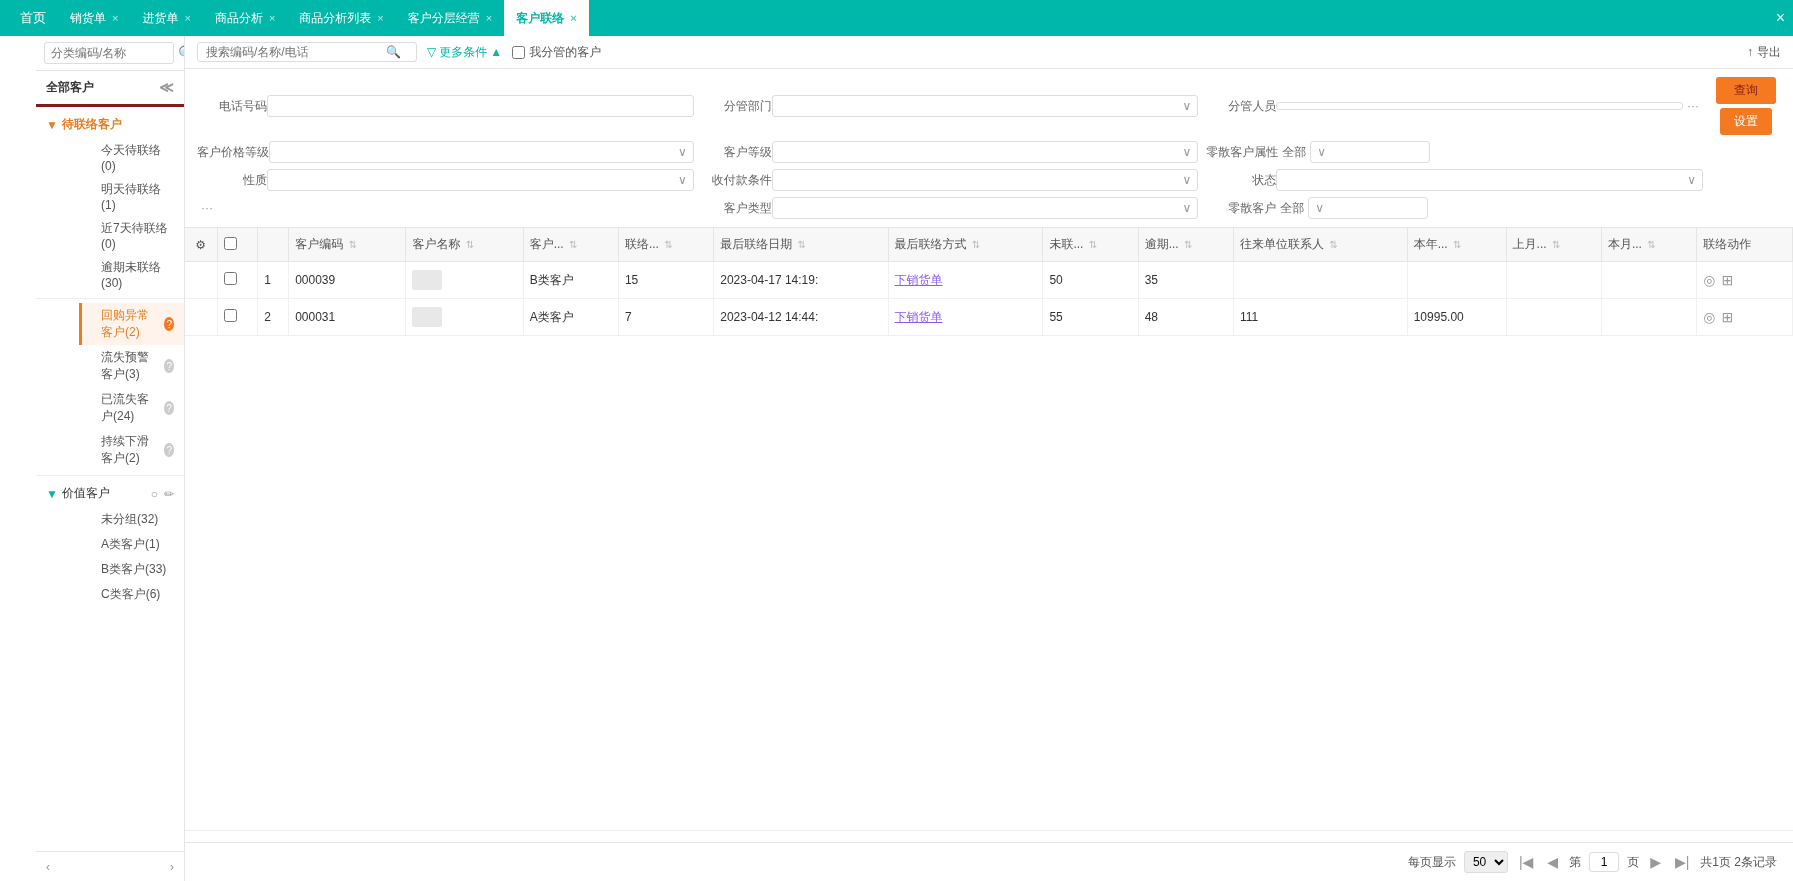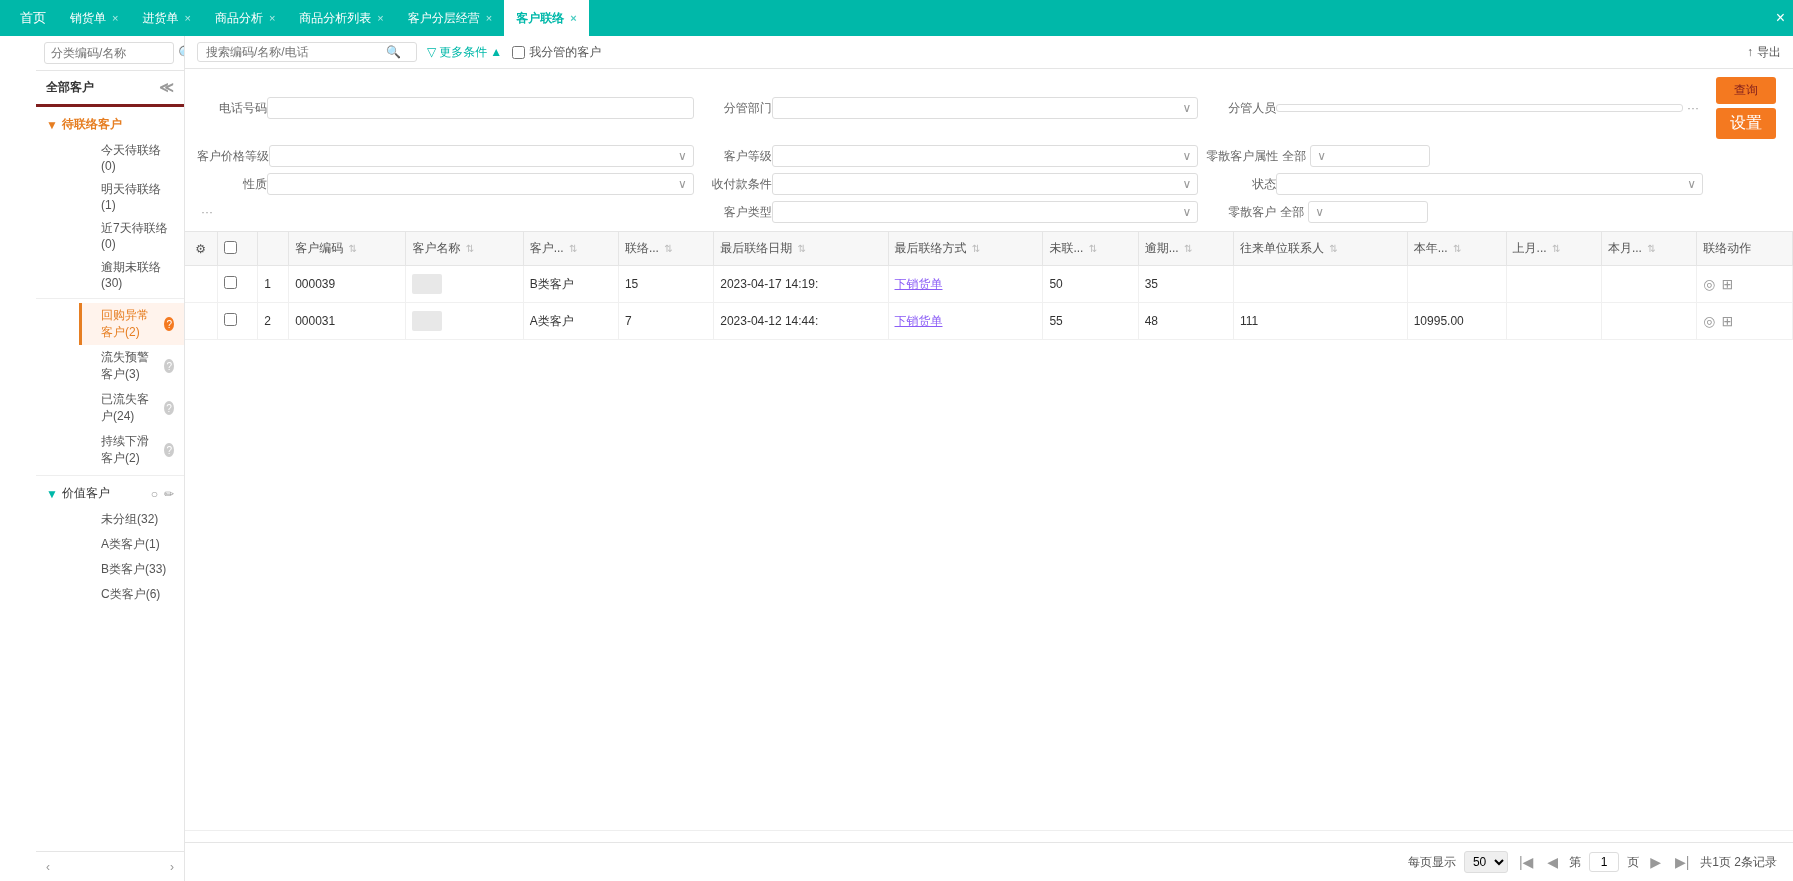--- a/index.html
+++ b/index.html
@@ -262,21 +262,21 @@
       cursor: pointer;
       font-size: 12px;
     }
     .settings-btn {
       background: #f47920;
       color: #fff;
       border: none;
       border-radius: 3px;
       padding: 5px 14px;
       cursor: pointer;
-      font-size: 16px;
+      font-size: 12px;
     }
 
     
     .table-area {
       flex: 1;
       overflow: auto;
       background: #fff;
       margin: 0;
     }
     table {

